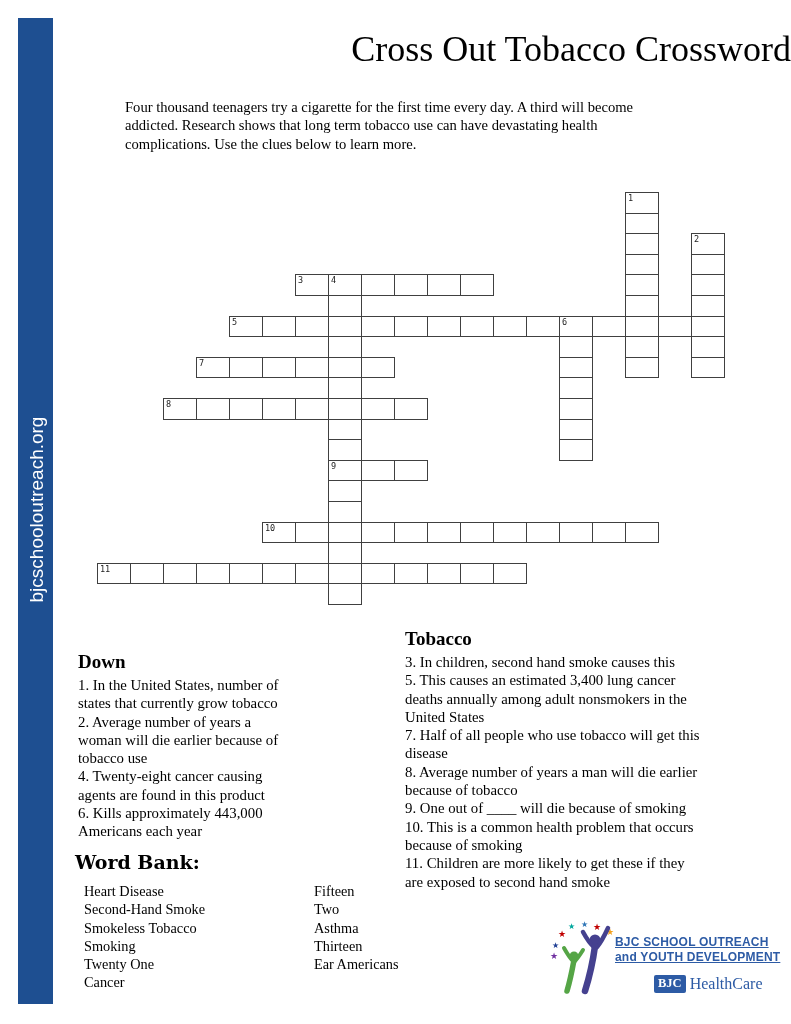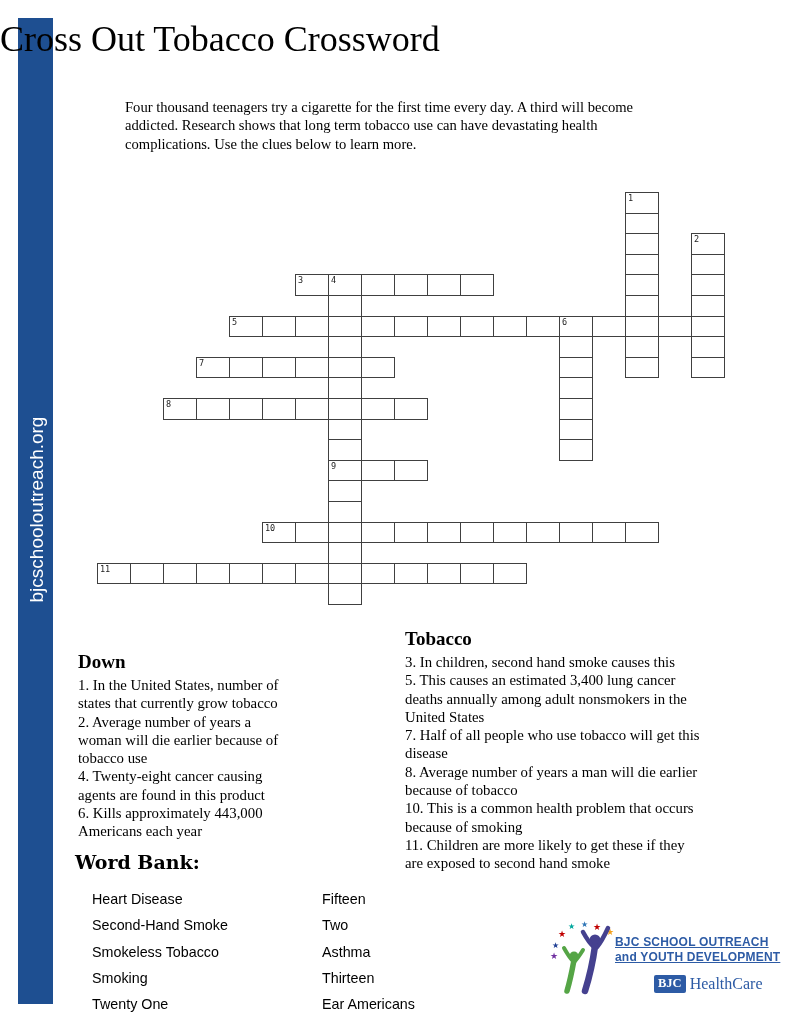--- a/index.html
+++ b/index.html
@@ -9,21 +9,21 @@
   }
   html,body{margin:0;padding:0;background:#fff;}
   .page{position:relative;width:791px;height:1024px;background:#fff;overflow:hidden;
         font-family:"Liberation Serif",serif;color:#000;}
 
   .sidebar{position:absolute;left:18px;top:18px;width:35px;height:986px;background:var(--sidebar-blue);}
   .sidebar-text{position:absolute;left:-132px;top:474px;width:300px;height:35px;line-height:35px;
         text-align:center;transform:rotate(-90deg);color:#ffffff;
         font-family:"Liberation Sans",sans-serif;font-size:19px;}
 
-  .title{position:absolute;left:0;top:18px;width:791px;margin:0;text-align:left;
+  .title{position:absolute;left:0;top:28px;width:791px;margin:0;text-align:right;
         font-family:"Liberation Serif",serif;font-weight:400;font-size:36px;}
 
   .intro{position:absolute;left:125px;top:98px;width:558px;margin:0;
         font-size:14.6px;line-height:18.4px;}
 
   .grid{position:absolute;left:97px;top:192px;}
   .cw-cell{position:absolute;box-sizing:border-box;border:1px solid var(--grid-line);background:#fff;}
   .cw-num{position:absolute;left:2px;top:0;font-family:"DejaVu Sans Mono",monospace;
         font-size:8.5px;line-height:10px;color:#222;}
 
@@ -31,21 +31,21 @@
   .clues h2{margin:0 0 3px 0;font-size:19px;font-weight:700;font-family:"Liberation Serif",serif;}
   .clue{margin:0;font-size:14.8px;line-height:18.3px;}
   .down-clues{left:78px;top:651px;width:215px;}
   .across-clues{left:405px;top:628px;width:296px;}
 
   .wordbank{position:absolute;left:75px;top:851px;width:420px;}
   .wordbank h2{margin:0 0 8px 0;font-family:"DejaVu Serif",serif;font-size:19px;font-weight:700;}
   .wb-col{position:absolute;top:31px;}
   .wb-col1{left:9px;}
   .wb-col2{left:239px;}
-  .wb-item{margin:8px;font-family:Liberation Sans, sans-serif;font-size:14.3px;line-height:18.3px;}
+  .wb-item{margin:0;font-family:Liberation Serif, serif;font-size:14.3px;line-height:18.3px;}
 
   .logo{position:absolute;left:548px;top:917px;width:220px;height:90px;}
   .logo-icon{position:absolute;left:0;top:0;}
   .logo-text{position:absolute;left:67px;top:18px;color:var(--logo-blue);
         font-family:"Liberation Sans",sans-serif;font-weight:700;font-size:12px;
         line-height:15px;letter-spacing:.2px;white-space:nowrap;text-decoration:underline;}
   .healthcare{position:absolute;left:106px;top:58px;display:flex;align-items:center;}
   .bjc-box{display:inline-block;background:var(--logo-blue);color:#fff;
         font-family:"Liberation Serif",serif;font-weight:700;font-size:12.5px;
         padding:1px 4px 2px 4px;border-radius:2px;}
@@ -191,20 +191,21 @@
       </div>
   </section>
 
   <section class="clues across-clues">
     <h2>Tobacco</h2>
     <div>
         <p class="clue">3. In children, second hand smoke causes this</p>
         <p class="clue">5. This causes an estimated 3,400 lung cancer deaths annually among adult nonsmokers in the United States</p>
         <p class="clue">7. Half of all people who use tobacco will get this disease</p>
         <p class="clue">8. Average number of years a man will die earlier because of tobacco</p>
+        <p class="clue">9.  One out of ____ will die because of smoking</p>
         <p class="clue">10. This is a common health problem that occurs because of smoking</p>
         <p class="clue">11.  Children are more likely to get these if they are exposed to second hand smoke</p>
       </div>
   </section>
 
   <section class="wordbank">
     <h2>Word Bank:</h2>
     <div class="wb-col wb-col1">
         <p class="wb-item">Heart Disease</p>
         <p class="wb-item">Second-Hand Smoke</p>

